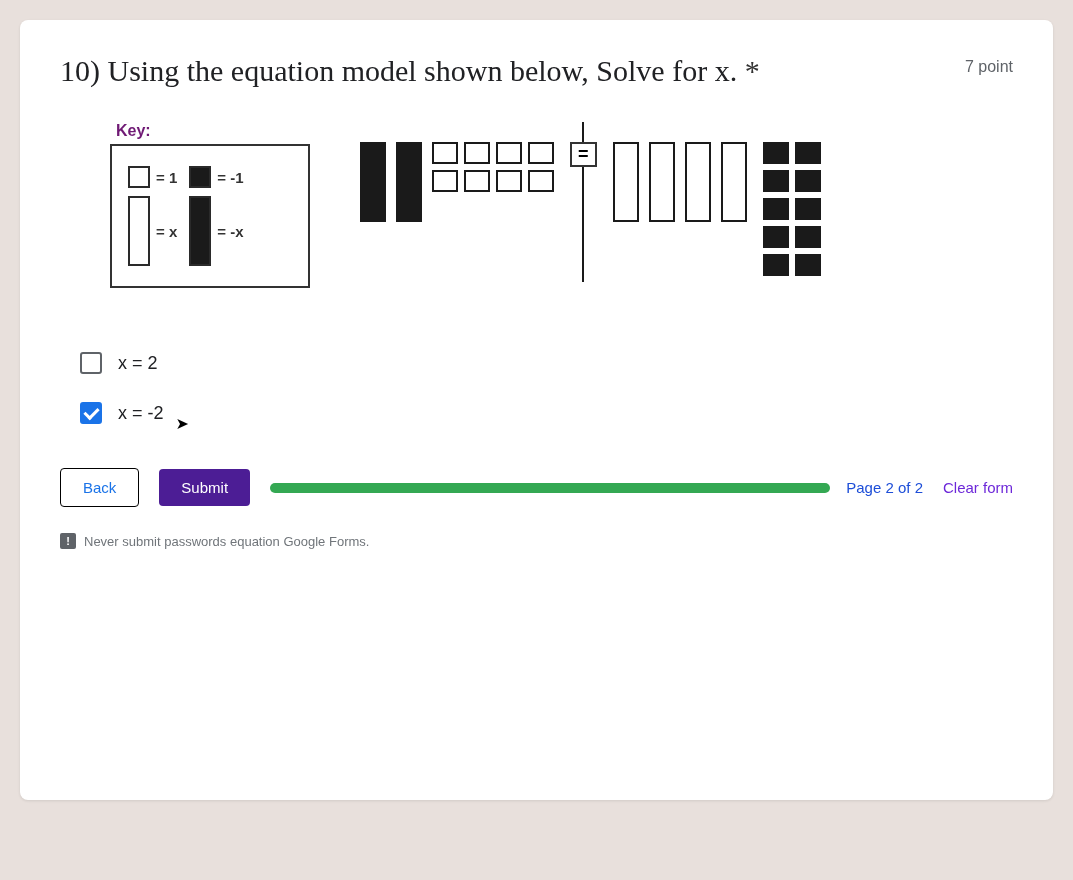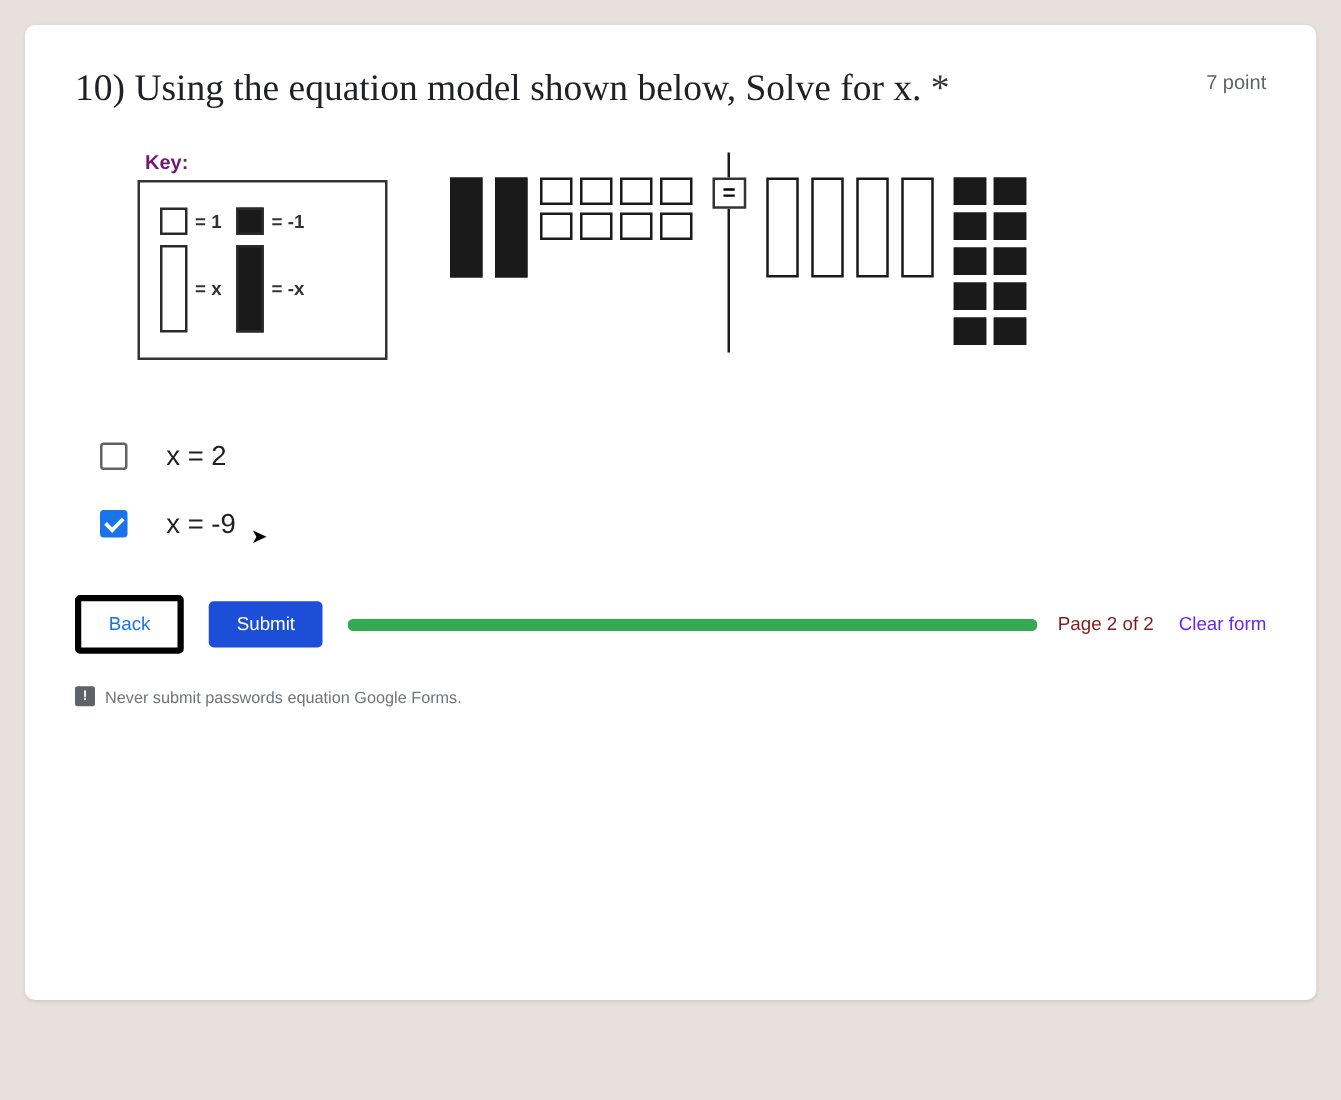--- a/index.html
+++ b/index.html
@@ -133,23 +133,22 @@
     }
     .checkbox.checked::after {
       content: "";
       width: 6px; height: 11px;
       border: solid #fff;
       border-width: 0 3px 3px 0;
       transform: rotate(45deg);
       margin-top:-3px;
     }
     .option-label {
-      font-size: 22px;
+      font-size: 18px;
       color: #202124;
-      margin-left: 15px;
     }
     .cursor-arrow {
       position: relative;
       left: -4px;
       top: 10px;
       font-size: 16px;
       color:#000;
     }
 
     .footer {
@@ -161,25 +160,25 @@
     }
     .btn {
       padding: 10px 22px;
       border-radius: 4px;
       font-size: 15px;
       cursor: pointer;
       border: none;
     }
     .btn-back {
       background: #fff;
-      border: 5px solid #000000;
+      border: 1px solid #000000;
       color: #1a73e8;
     }
     .btn-submit {
-      background: #1d4ed8;
+      background: #4c1d95;
       color: #fff;
     }
     .progress-wrap {
       flex:1;
       display:flex;
       align-items:center;
       gap: 16px;
     }
     .progress-bar {
       flex:1;
@@ -188,21 +187,21 @@
       border-radius: 5px;
       overflow:hidden;
     }
     .progress-fill {
       height:100%;
       background:#34a853;
       width:100%;
     }
     .page-indicator {
       font-size: 15px;
-      color: #7f1d1d;
+      color: #1d4ed8;
     }
     .clear-form {
       color: #6d28d9;
       font-size: 15px;
       cursor: pointer;
     }
     .disclaimer {
       font-family: Arial, sans-serif;
       font-size: 13px;
       color: #70757a;
@@ -312,21 +311,21 @@
     </div>
   </div>
 
   <div class="options">
     <div class="option">
       <div class="checkbox"></div>
       <span class="option-label">x = 2</span>
     </div>
     <div class="option">
       <div class="checkbox checked"></div>
-      <span class="option-label">x = -9</span>
+      <span class="option-label">x = -2</span>
       <span class="cursor-arrow">➤</span>
     </div>
   </div>
 
   <div class="footer">
     <button class="btn btn-back">Back</button>
     <button class="btn btn-submit">Submit</button>
     <div class="progress-wrap">
       <div class="progress-bar">
         <div class="progress-fill"></div>

